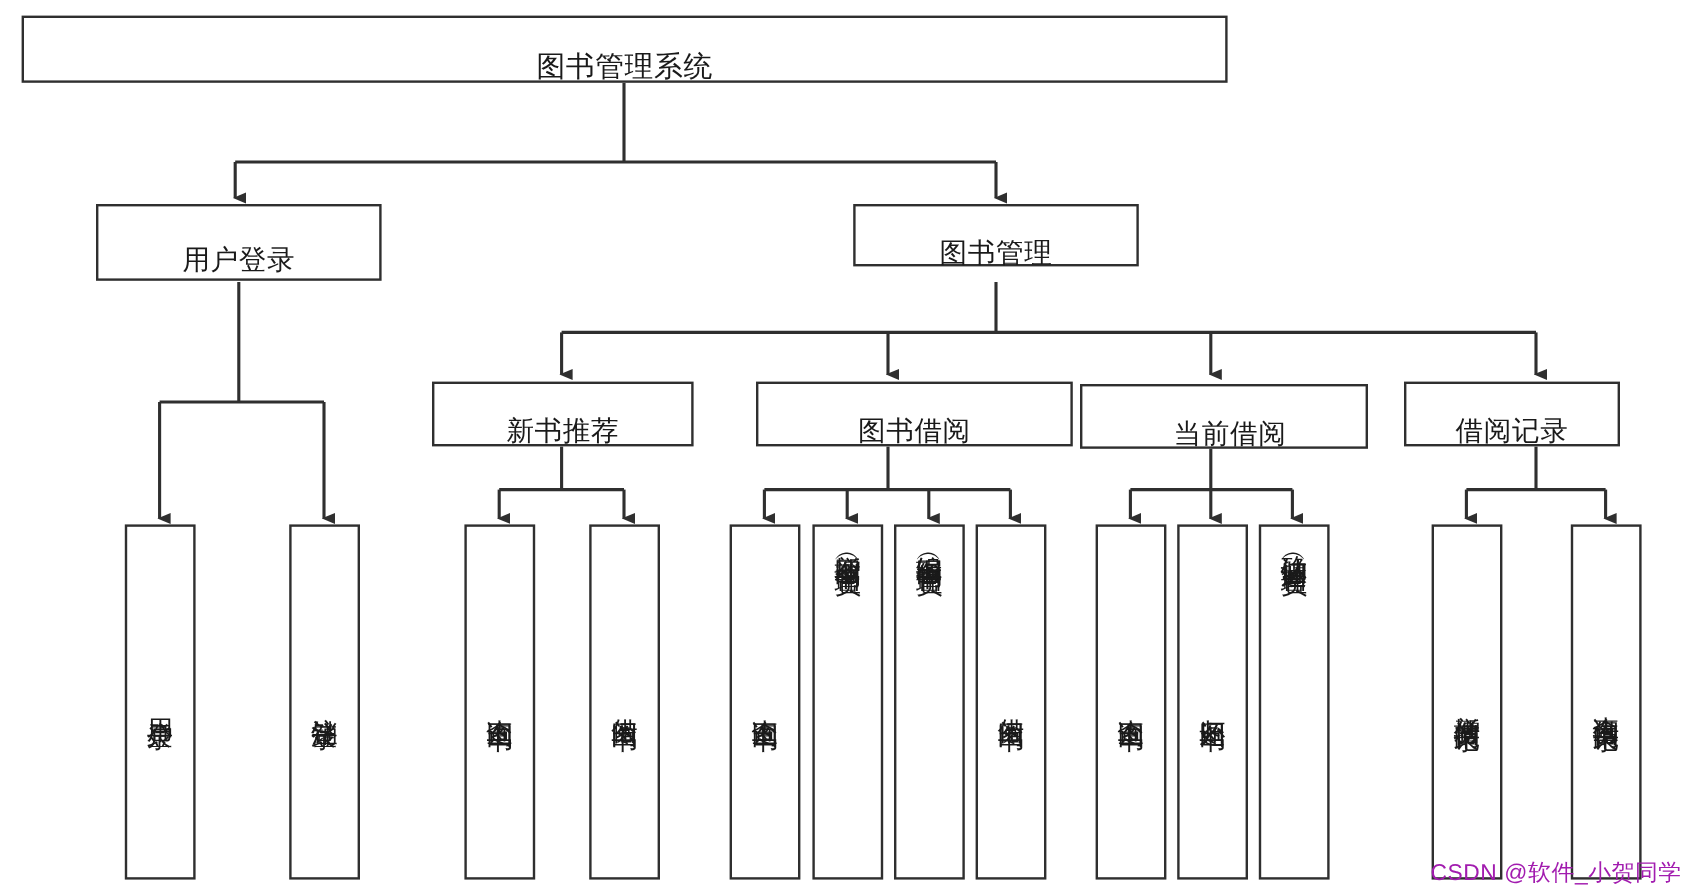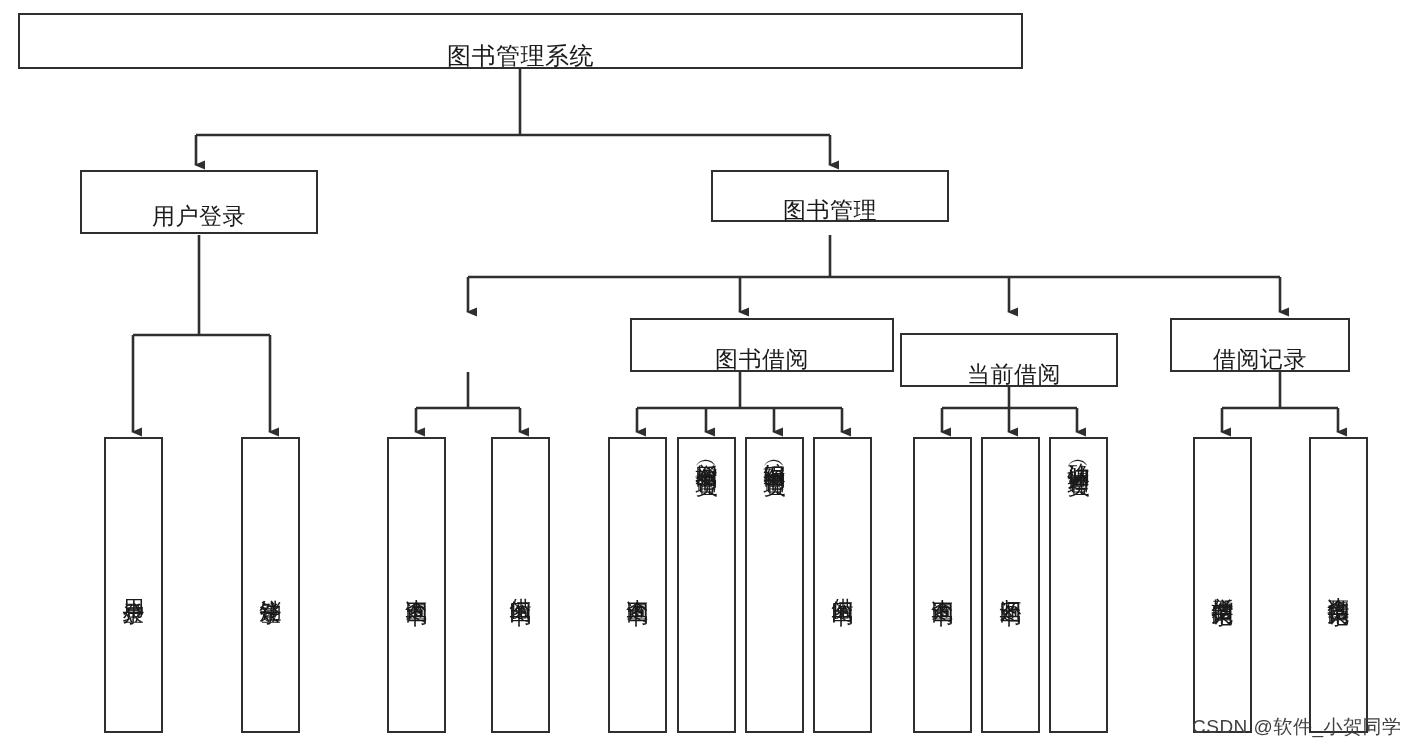--- a/index.html
+++ b/index.html
@@ -65,21 +65,21 @@
     letter-spacing: 2px;
     white-space: nowrap;
   }
   
   .node.v.centered {
     align-items: center;
     padding-top: 0;
   }
   .watermark {
     position: absolute;
-    color: #404040;
+    color: #a21caf;
     font-size: 19px;
     letter-spacing: 0.5px;
     white-space: nowrap;
     user-select: none;
   }
 </style>
 </head>
 <body>
 
 <div id="canvas">
@@ -142,26 +142,29 @@
   </div>
 
   <div class="node h" style="left:80px; top:170px; width:238px; height:64px;">
     <span class="label">用户登录</span>
   </div>
 
   <div class="node h" style="left:711px; top:170px; width:238px; height:52px;">
     <span class="label">图书管理</span>
   </div>
 
+  <div class="node h" style="left:360px; top:318px; width:218px; height:54px;">
+    <span class="label">新书推荐</span>
+  </div>
 
   <div class="node h" style="left:630px; top:318px; width:264px; height:54px;">
     <span class="label">图书借阅</span>
   </div>
 
-  <div class="node h" style="left:900px; top:333px; width:218px; height:54px;padding-left:10px;">
+  <div class="node h" style="left:900px; top:320px; width:240px; height:54px;padding-left:10px;">
     <span class="label">当前借阅</span>
   </div>
 
   <div class="node h" style="left:1170px; top:318px; width:180px; height:54px;">
     <span class="label">借阅记录</span>
   </div>
 
   <div class="node v centered" style="left:104px; top:437px; width:59px; height:296px;">
     <span class="label">用户登录</span>
   </div>

